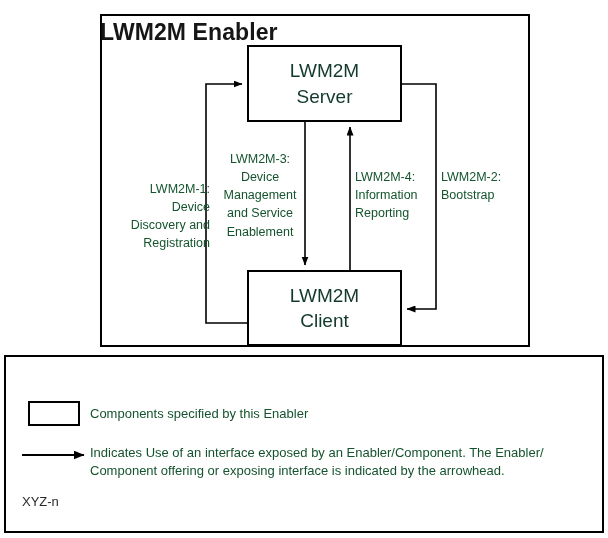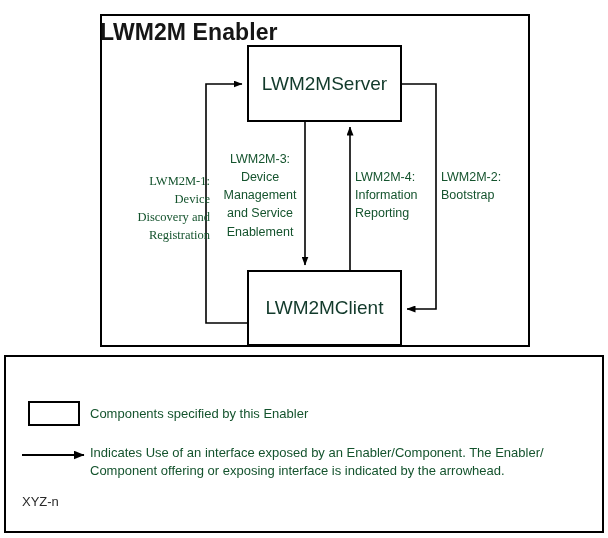--- a/index.html
+++ b/index.html
@@ -44,20 +44,21 @@
     font-weight: bold;
   }
 
   
   .comp-box {
     position: absolute;
     border: 2px solid #000000;
     box-sizing: border-box;
     background: #ffffff;
     display: flex;
+    flex-direction: column;
     align-items: center;
     justify-content: center;
     color: #123a2b;
     font-size: 19px;
     line-height: 1.32;
   }
   .comp-box span { display: block; }
   #server-box { left: 247px; top: 45px;  width: 155px; height: 77px; }
   #client-box { left: 247px; top: 270px; width: 155px; height: 76px; }
 
@@ -70,21 +71,21 @@
   }
 
   
   .iface-label {
     position: absolute;
     color: #14532d;
     font-size: 12.5px;
     line-height: 1.45;
     white-space: pre-line;
   }
-  #label-lwm2m-1 { left: 108px; top: 172px; width: 102px; text-align: right; font-family: Liberation Serif, serif; }
+  #label-lwm2m-1 { left: 108px; top: 180px; width: 102px; text-align: right; }
   #label-lwm2m-3 { left: 218px; top: 150px; width: 84px;  text-align: center; }
   #label-lwm2m-4 { left: 355px; top: 168px; width: 78px;  text-align: left; }
   #label-lwm2m-2 { left: 441px; top: 168px; width: 90px;  text-align: left; }
 
   
   .legend-box {
     position: absolute;
     left: 4px;
     top: 355px;
     width: 600px;

